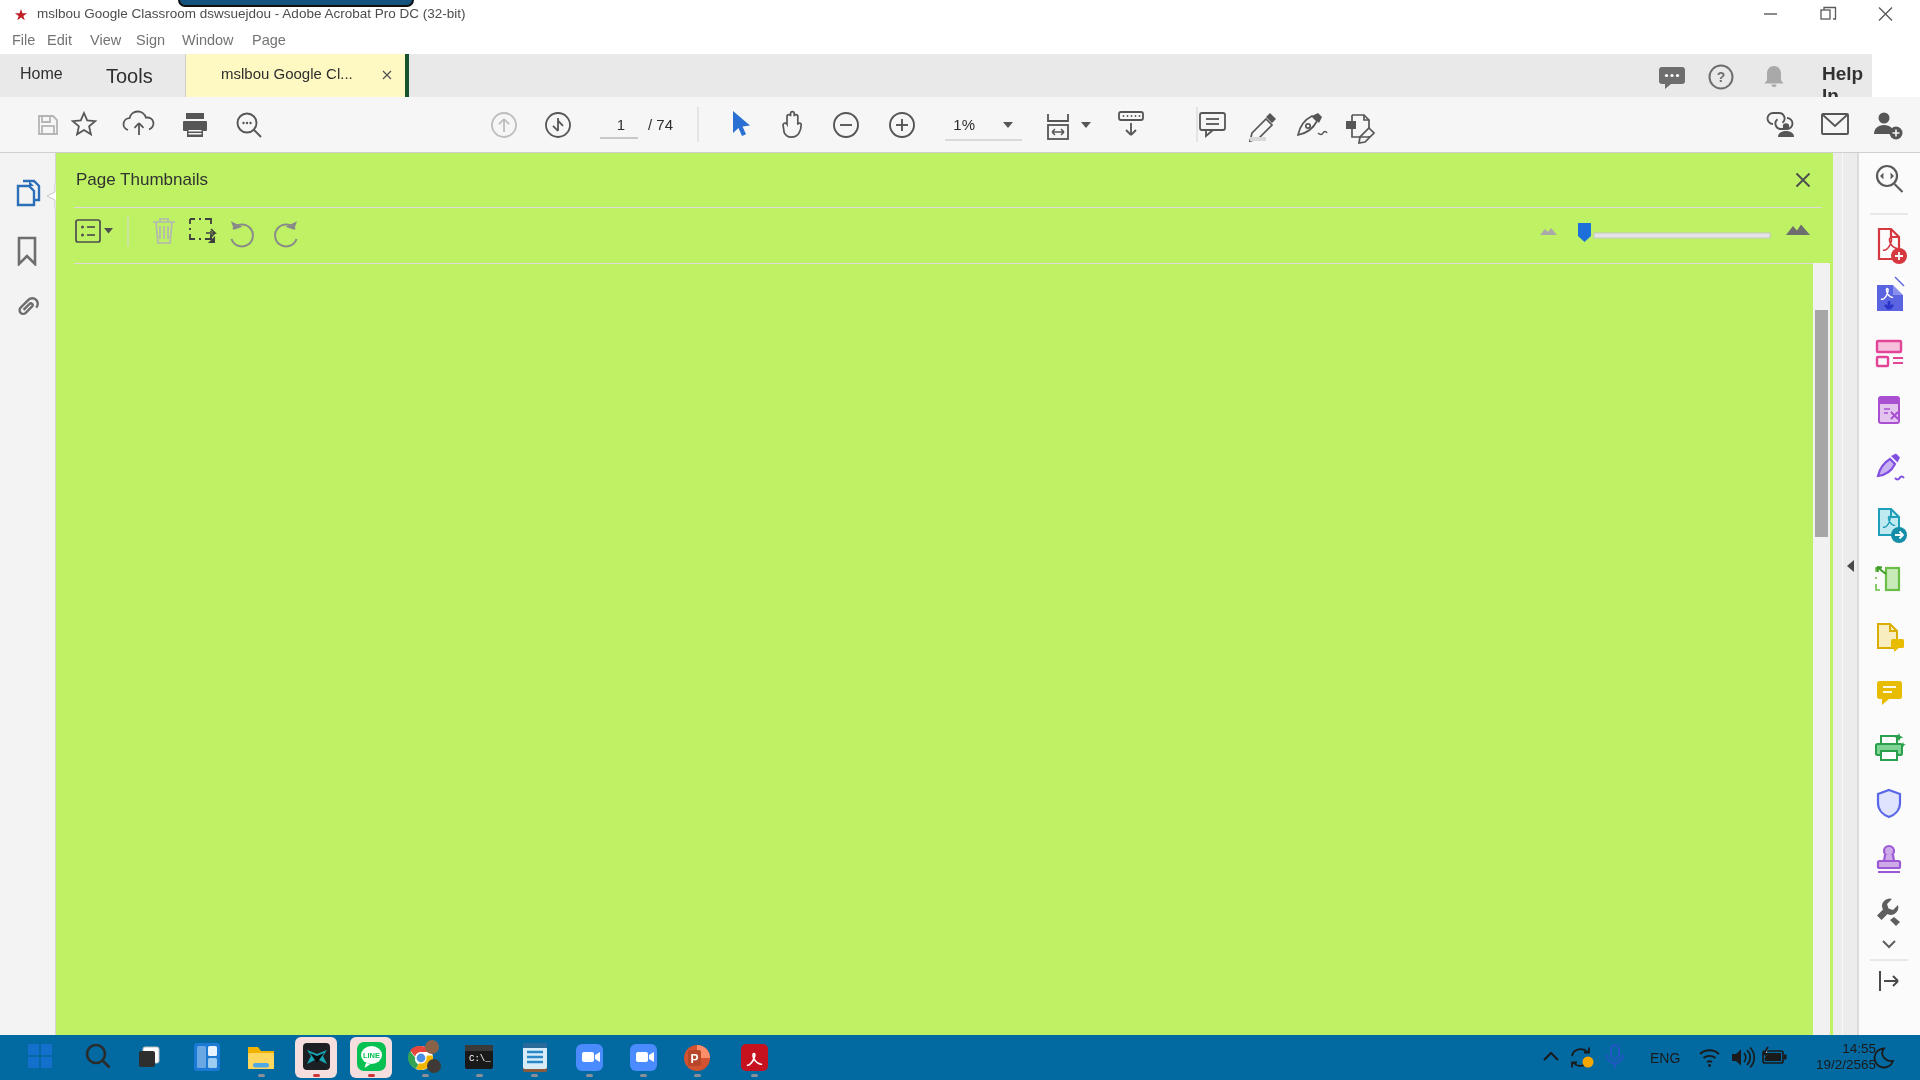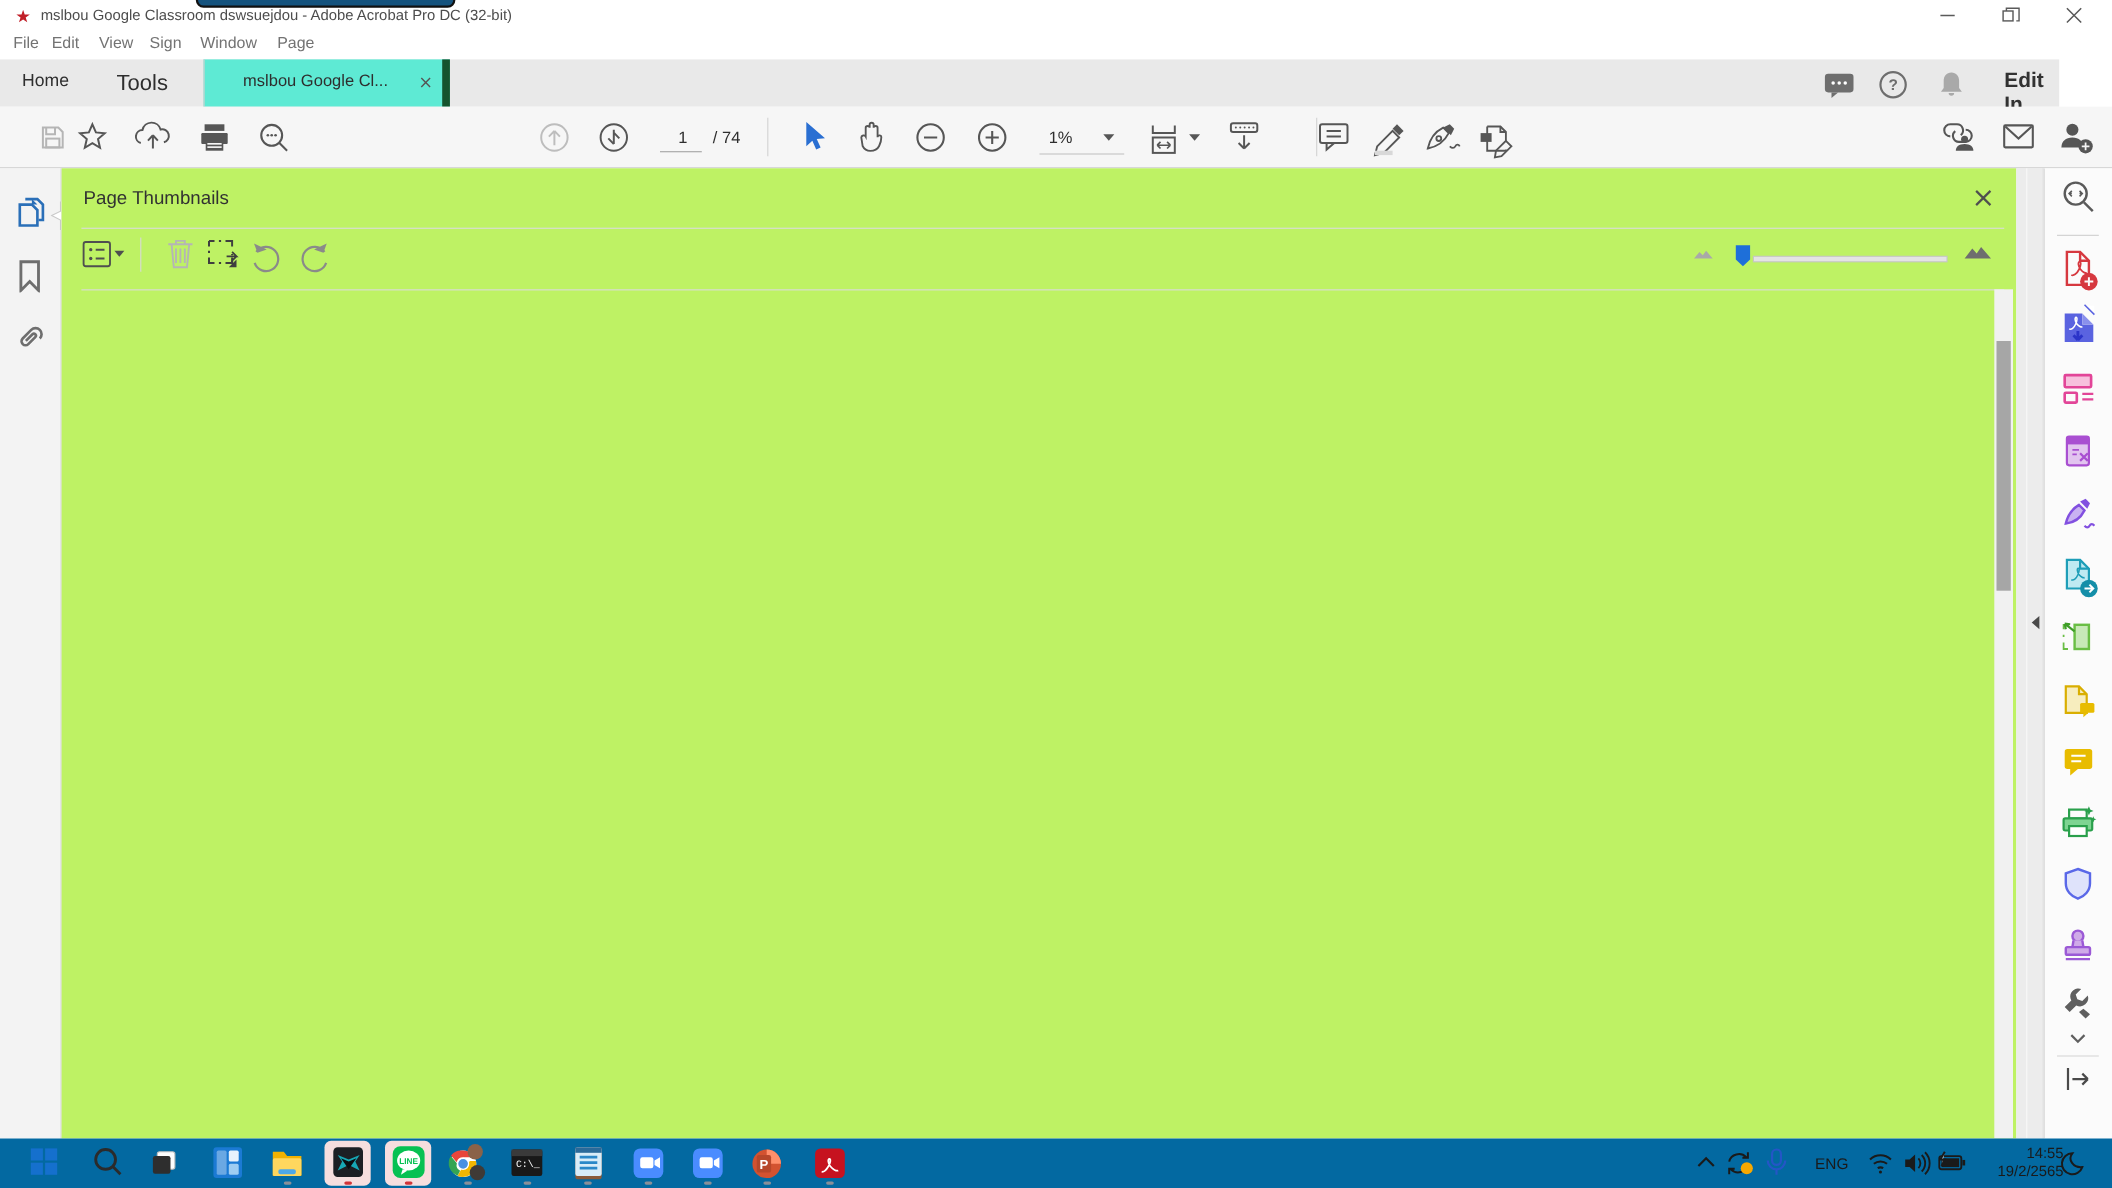--- a/index.html
+++ b/index.html
@@ -4,21 +4,21 @@
 *{margin:0;padding:0;box-sizing:border-box}
 html,body{width:1920px;height:1080px;overflow:hidden}
 body{font-family:"Liberation Sans",sans-serif;position:relative;background:#fff}
 .abs{position:absolute}
 #titlebar{position:absolute;left:0;top:0;width:1548px;height:28px;background:#fff}
 #titletxt{position:absolute;left:37px;top:6px;font-size:13.5px;color:#4d4d4d}
 #tooltip{position:absolute;left:178px;top:-10px;width:236px;height:17px;background:#15537e;border:2px solid #111;border-radius:7px}
 #menubar{position:absolute;left:0;top:28px;width:1920px;height:26px;background:#fff;font-size:14.5px;color:#737373}
 #menubar span{position:absolute;top:4px}
 #tabbar{position:absolute;left:0;top:54px;width:1872px;height:43px;background:#e9e9e9;font-size:15px;color:#2e2e2e}
-#doctab{position:absolute;left:185px;top:0;width:224px;height:43px;background:#5eead4;border-left:1px solid #cfcfcf;border-right:7px solid #14532d}
+#doctab{position:absolute;left:185px;top:0;width:224px;height:43px;background:#fef9c3;border-left:1px solid #cfcfcf;border-right:4px solid #14532d}
 #toolbar{position:absolute;left:0;top:97px;width:1920px;height:56px;background:#f6f6f6;border-bottom:1px solid #cfcfcf}
 #sidebar{position:absolute;left:0;top:153px;width:56px;height:882px;background:#f3f3f3;border-right:1px solid #d5d5d5}
 #panel{position:absolute;left:56px;top:153px;width:1777px;height:882px;background:#bef264;overflow:hidden}
 #collapsebar{position:absolute;left:1833px;top:153px;width:25px;height:882px;background:#ececec;border-right:1px solid #d9d9d9}
 #toolscol{position:absolute;left:1858px;top:153px;width:62px;height:882px;background:#fbfbfb}
 #taskbar{position:absolute;left:0;top:1035px;width:1920px;height:45px;background:#0369a1}
 .hline{position:absolute;background:#dbdbdb;height:1px}
 .ico{position:absolute}
 </style></head>
 <body>
@@ -69,21 +69,21 @@
       <circle cx="21.5" cy="11.5" r="1.6" fill="#fff"></circle>
     </svg>
  <svg class="abs" style="left:1707px;top:9px" width="28" height="28" viewBox="0 0 28 28">
       <circle cx="14" cy="14" r="11.5" fill="none" stroke="#6e6e6e" stroke-width="2"></circle>
       <text x="14" y="19" text-anchor="middle" font-size="14" font-weight="bold" fill="#6e6e6e" font-family="Liberation Sans">?</text>
     </svg>
  <svg class="abs" style="left:1761px;top:9px" width="26" height="28" viewBox="0 0 26 28">
       <path d="M13 3 c-4.5 0 -7 3.5 -7 7.5 V 17 l-2.5 3.5 h19 L20 17 v-6.5 c0 -4 -2.5 -7.5 -7 -7.5 z" fill="#a9a9a9"></path>
       <path d="M10.5 21.5 a2.5 2.5 0 0 0 5 0 z" fill="#a9a9a9"></path>
     </svg>
- <span class="abs" style="left:1822px;top:9px;font-size:19px;font-weight:bold;color:#323232">Edit In</span>
+ <span class="abs" style="left:1822px;top:9px;font-size:19px;font-weight:bold;color:#323232">Help In</span>
 </div>
 
 <div id="toolbar">
  <svg class="abs" style="left:0;top:0" width="1920" height="55" viewBox="0 0 1920 55">
 
   <g stroke="#b5b5b5" stroke-width="1.8" fill="none">
         <path d="M39 19 h14 l4 4 v14 h-18 z"></path>
         <path d="M42 19 v6 h8 v-6"></path>
         <rect x="42" y="29" width="12" height="8"></rect>
       </g>

